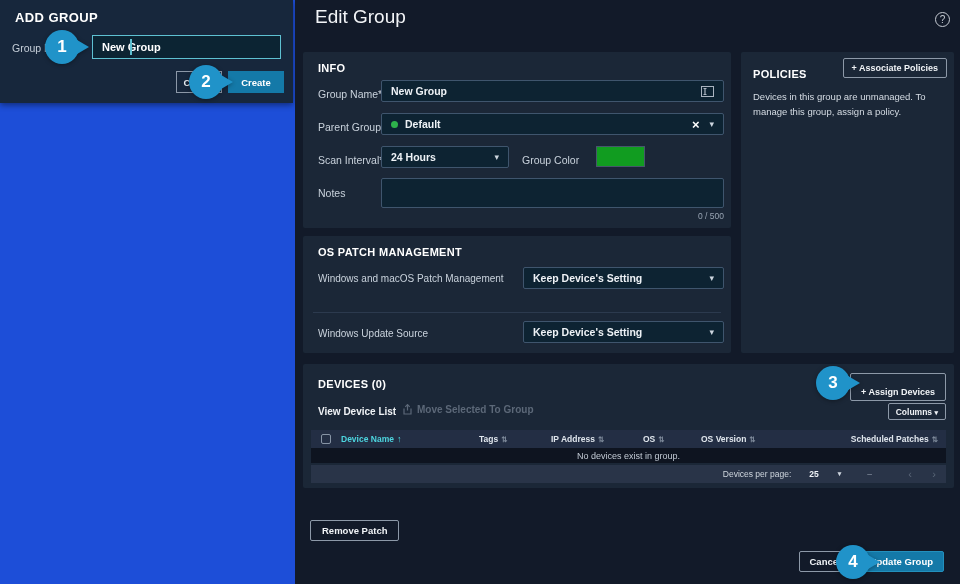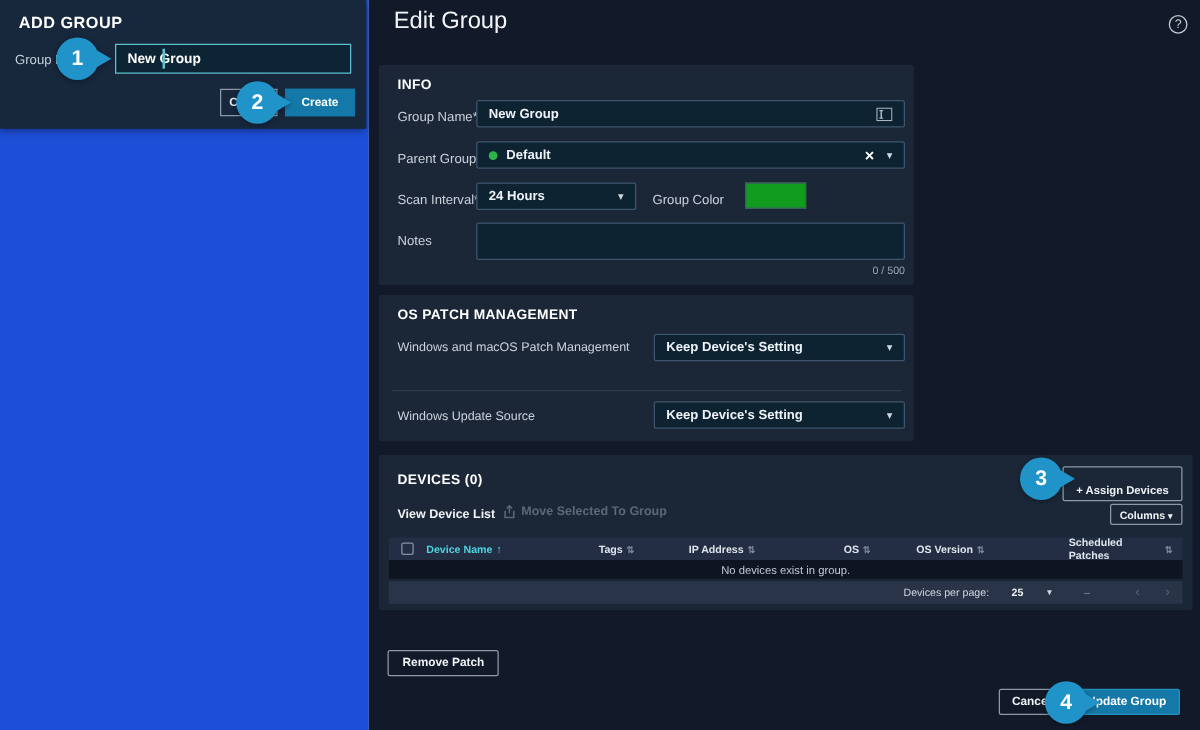--- a/index.html
+++ b/index.html
@@ -71,21 +71,21 @@
   .columns-btn { position:absolute; right:8px; top:39px; height:17px; padding:0 7px; font-size:8.5px; }
 
   .tbl-head { position:absolute; left:8px; right:8px; top:66px; height:18px; background:#232e44;
     display:flex; align-items:center; font-size:8.5px; font-weight:bold; color:#dfe5ec; }
   .th { display:flex; align-items:center; gap:3px; }
   .th .sort { color:#7e8a9b; font-size:7.5px; }
   .th-cb { width:30px; display:flex; justify-content:center; }
   .cb { width:10px; height:10px; border:1.5px solid #8794a5; border-radius:2px; }
   .th-name { width:138px; color:#4dd5df; }
   .th-name .sort-asc { color:#4dd5df; font-size:9px; }
-  .th-tags { width:72px; } .th-ip { width:124px; } .th-os { width:58px; } .th-osv { width:122px; }
+  .th-tags { width:72px; } .th-ip { width:92px; } .th-os { width:58px; } .th-osv { width:122px; }
   .th-sched { flex:1; justify-content:flex-end; padding-right:8px; }
 
   .tbl-empty { position:absolute; left:8px; right:8px; top:84px; height:15px; background:#0e1420;
     display:flex; align-items:center; justify-content:center; color:#c2cad4; font-size:9px; }
   .tbl-foot { position:absolute; left:8px; right:8px; top:101px; height:18px; background:#293448;
     display:flex; align-items:center; justify-content:flex-end; color:#cfd6de; font-size:8.5px; gap:0; }
   .tbl-foot .pp-label { margin-right:18px; }
   .pp-select { display:flex; align-items:center; gap:19px; margin-right:26px; color:#eef2f6; font-weight:bold; }
   .pp-range { color:#8b95a5; margin-right:26px; }
   .pager { color:#5a6678; font-size:11px; width:24px; text-align:center; }
@@ -178,20 +178,25 @@
 
       <div class="divider"></div>
 
       <div class="f-label" style="left:15px; top:92px; font-size:10px;">Windows Update Source</div>
       <div class="input-box" style="left:220px; top:85px; width:201px; height:22px;">
         <span style="font-weight:bold;">Keep Device's Setting</span>
         <span class="sel-caret">▾</span>
       </div>
     </div>
 
+    <div class="card" id="card-pol">
+      <div class="card-title" style="left:12px; top:16px;">POLICIES</div>
+      <button class="outline-btn pol-btn">+ Associate Policies</button>
+      <div class="pol-text">Devices in this group are unmanaged. To manage this group, assign a policy.</div>
+    </div>
 
     <div class="card" id="card-dev">
       <div class="card-title" style="top:14px;">DEVICES (0)</div>
       <button class="outline-btn assign-btn">+ Assign Devices</button>
 
       <div class="view-list">View Device List</div>
       <div class="move-sel">
         <span>
           <svg class="icon-svg" width="9" height="11" viewBox="0 0 9 11">
             <path d="M4.5 0.8 L4.5 6.5" stroke="#5c6878" stroke-width="1.2" fill="none"></path>

